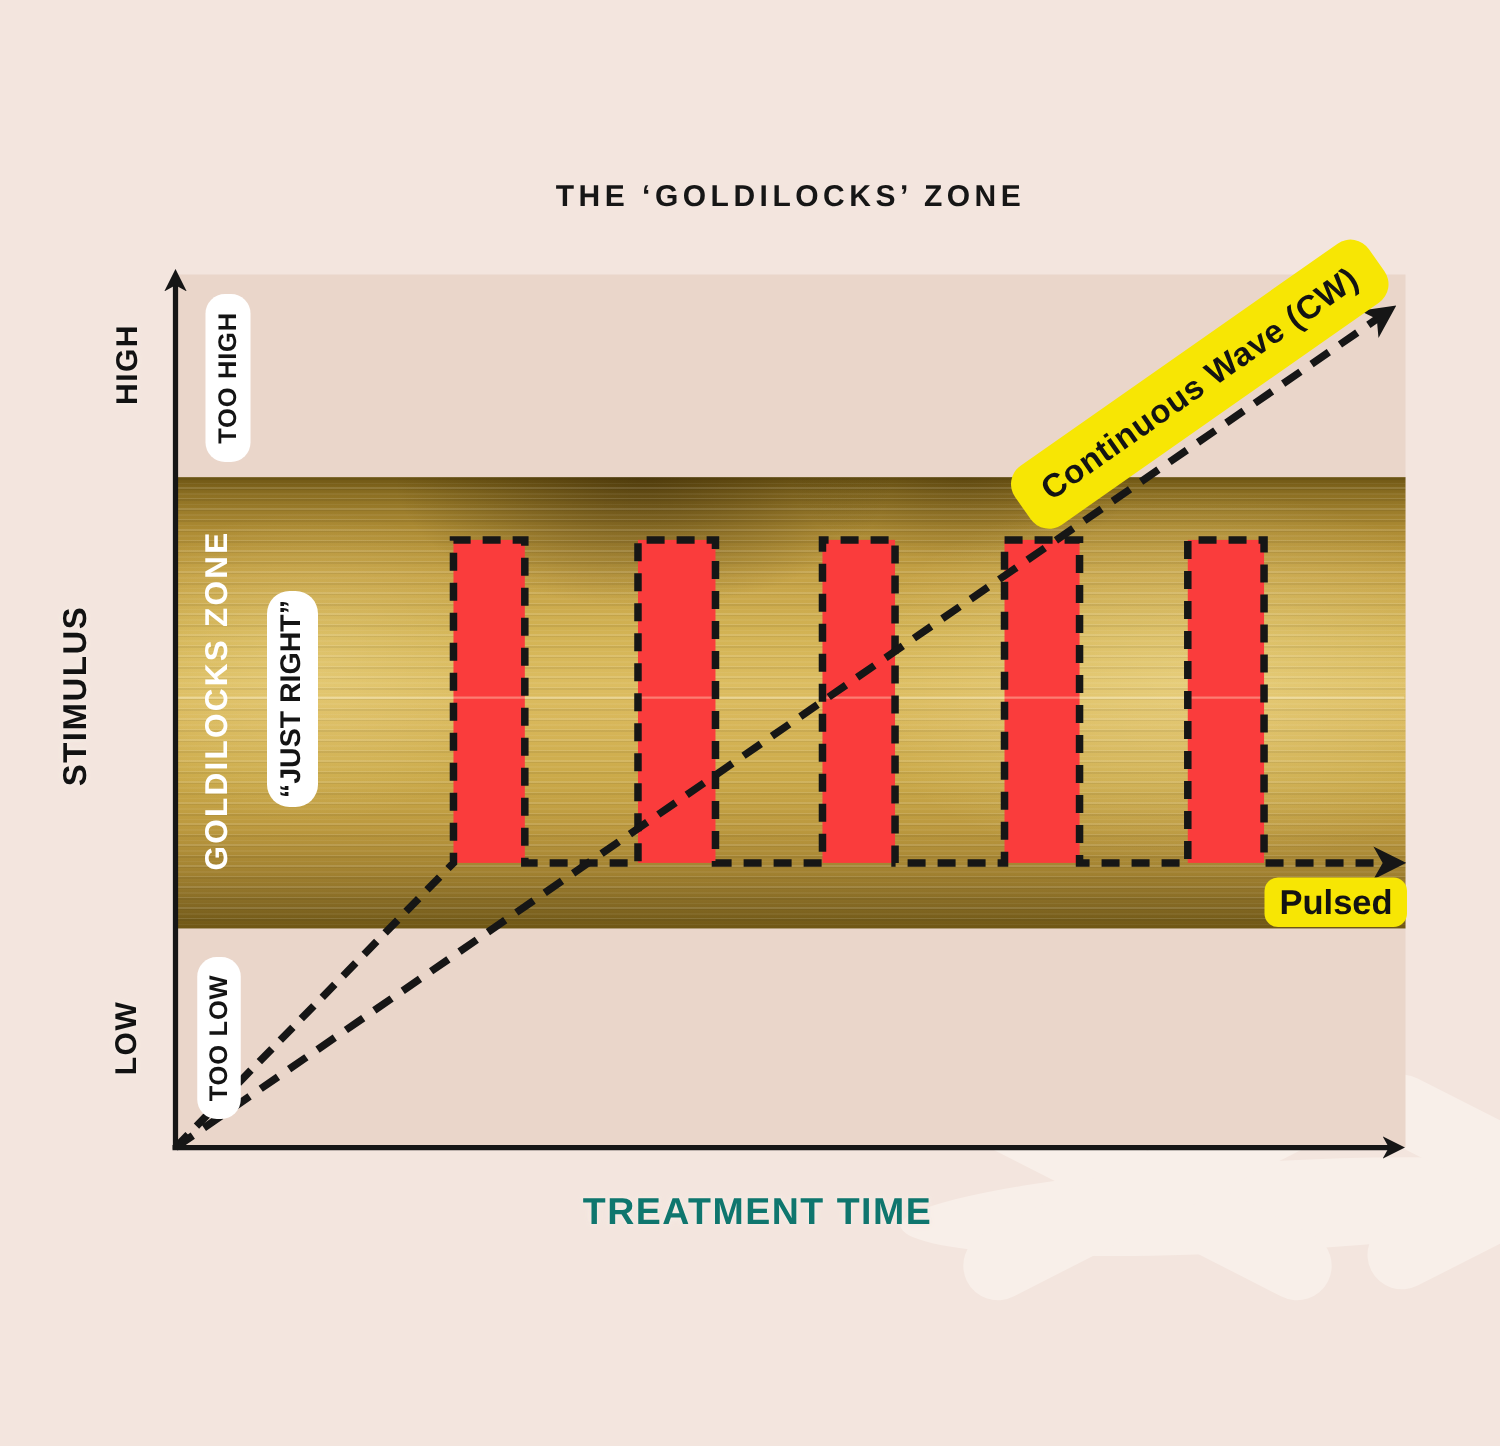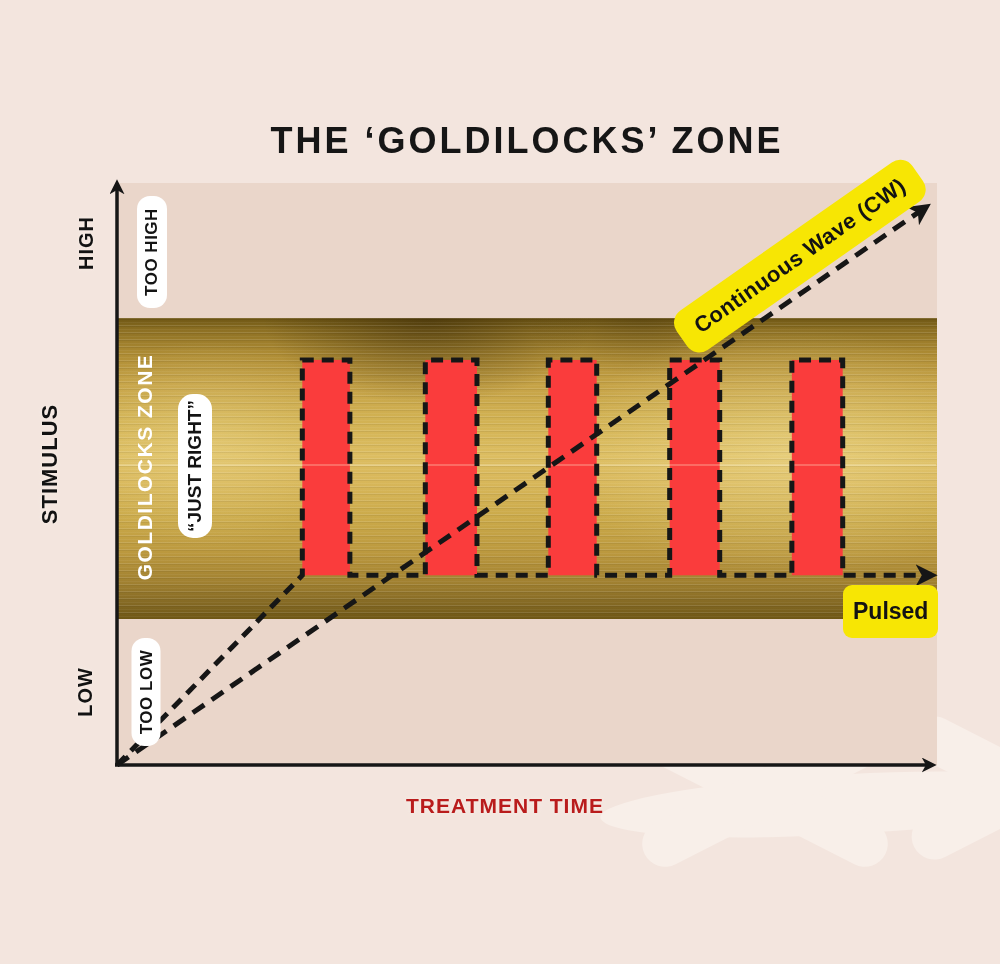--- a/index.html
+++ b/index.html
@@ -40,52 +40,52 @@
         rgba(0,0,0,0.06) 1px 2px,
         transparent 2px 4px,
         rgba(255,255,255,0.05) 4px 5px,
         transparent 5px 7px);
   }
   
   svg.layer{position:absolute;left:0;top:0;}
   
   .chart-title{
     position:absolute;left:117px;top:120px;width:820px;text-align:center;
-    font-size:36px;font-weight:700;letter-spacing:3px;color:#161616;
+    font-size:20px;font-weight:700;letter-spacing:3px;color:#161616;
   }
   .rot{transform:translate(-50%,-50%) rotate(-90deg);white-space:nowrap;}
   .axis-word{
     position:absolute;font-weight:700;color:#121212;
     text-shadow:0 0 3px #f6ebe4,0 0 3px #f6ebe4,0 0 5px #f6ebe4;
   }
   .ylab{font-size:22px;letter-spacing:1px;}
   .ytick{font-size:20px;letter-spacing:1px;}
   .xlab{
     position:absolute;left:388px;top:794px;width:234px;text-align:center;
-    font-size:21px;font-weight:700;letter-spacing:1px;color:#b91c1c;
+    font-size:25px;font-weight:700;letter-spacing:1px;color:#0f766e;
     text-shadow:0 0 3px #f6ebe4,0 0 3px #f6ebe4,0 0 6px #f6ebe4;
   }
   .chip{
     position:absolute;background:#ffffff;color:#141414;border-radius:13px;
     font-weight:700;display:flex;align-items:center;justify-content:center;
     white-space:nowrap;
   }
   .band-word{
     position:absolute;color:#ffffff;font-weight:700;font-size:21px;
     letter-spacing:1.5px;white-space:nowrap;
   }
   .ribbon{
     position:absolute;background:#f7e604;color:#131313;border-radius:15px;
     font-weight:700;font-size:22px;letter-spacing:0.5px;
     padding:11px 18px;white-space:nowrap;
   }
   .pw-label{position:absolute;left:843px;top:585px;display:flex;flex-direction:column;align-items:flex-start;gap:1px;}
   .pw-chip{
     background:#f7e604;color:#131313;border-radius:9px;font-weight:700;
-    font-size:23px;padding:13px 10px;white-space:nowrap;
+    font-size:23px;padding:3px 10px;white-space:nowrap;
   }
 </style>
 </head>
 <body>
 
 <div class="canvas">
 
   <div class="watermark">
     <div class="wm wm-bar" style="left:600px;top:775px;width:470px;height:60px;border-radius:45% 55% 40% 60%;transform:rotate(-4deg);"></div>
     <div class="wm wm-bar" style="left:630px;top:770px;width:270px;height:46px;transform:rotate(27deg);"></div>

